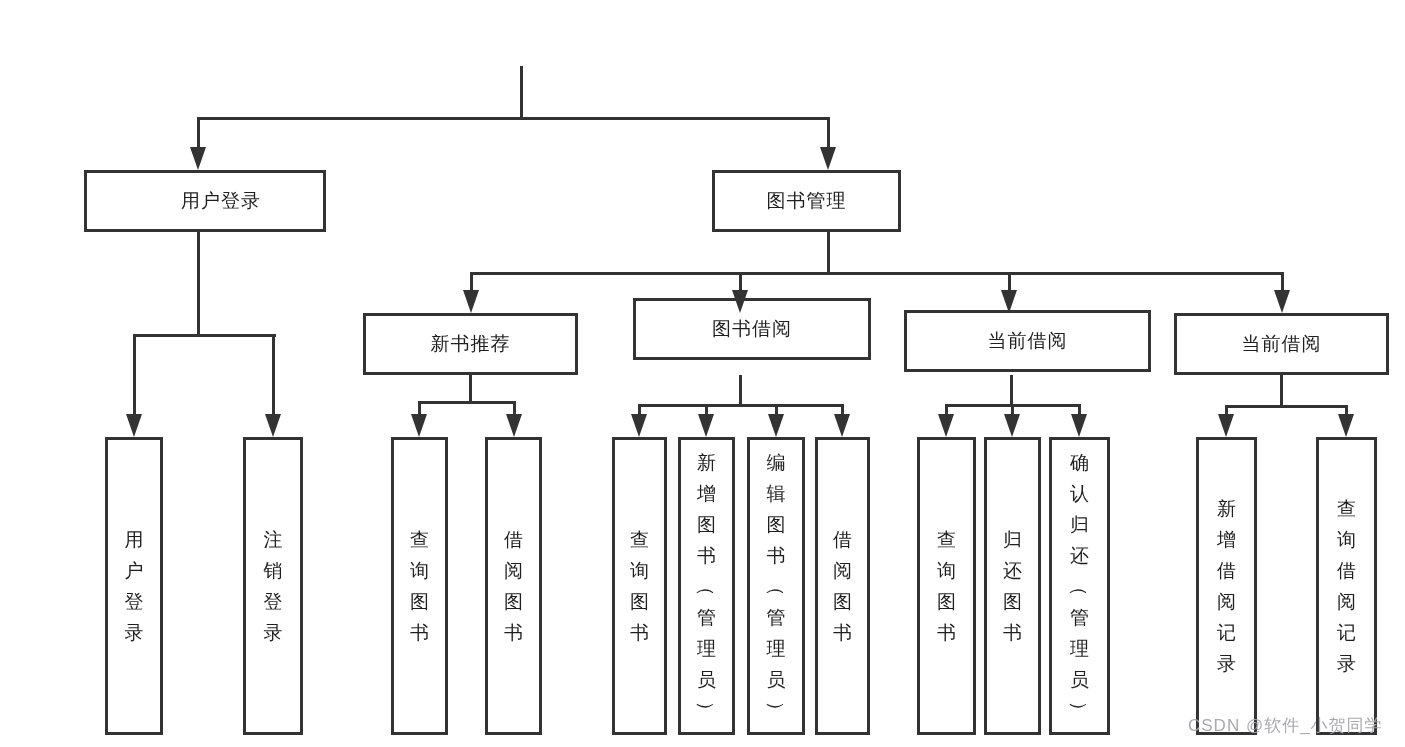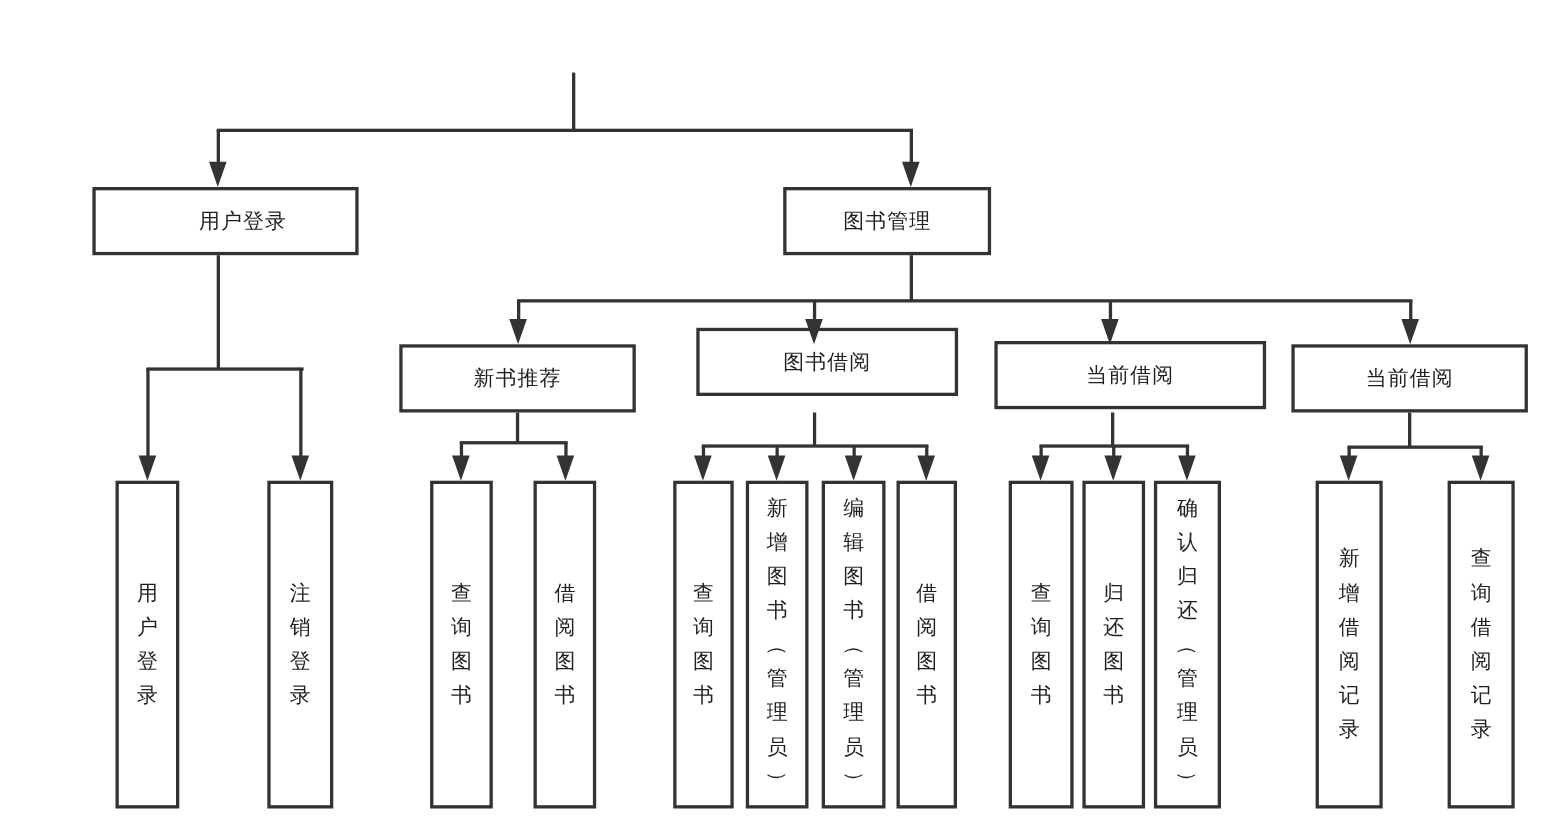--- a/index.html
+++ b/index.html
@@ -264,14 +264,15 @@
   <div class="line" style="left:1078px; top:405px; width:3px; height:11px;"></div>
   <div class="arrow" style="left:1071px; top:414px;"></div>
 
   <div class="line" style="left:1280px; top:375px; width:3px; height:32px;"></div>
   <div class="line" style="left:1225px; top:405px; width:123px; height:3px;"></div>
   <div class="line" style="left:1225px; top:406px; width:3px; height:10px;"></div>
   <div class="arrow" style="left:1218px; top:414px;"></div>
   <div class="line" style="left:1345px; top:406px; width:3px; height:10px;"></div>
   <div class="arrow" style="left:1338px; top:414px;"></div>
 
+  <div class="watermark">CSDN @软件_小贺同学</div>
 
 </div>
 
 </body></html>

